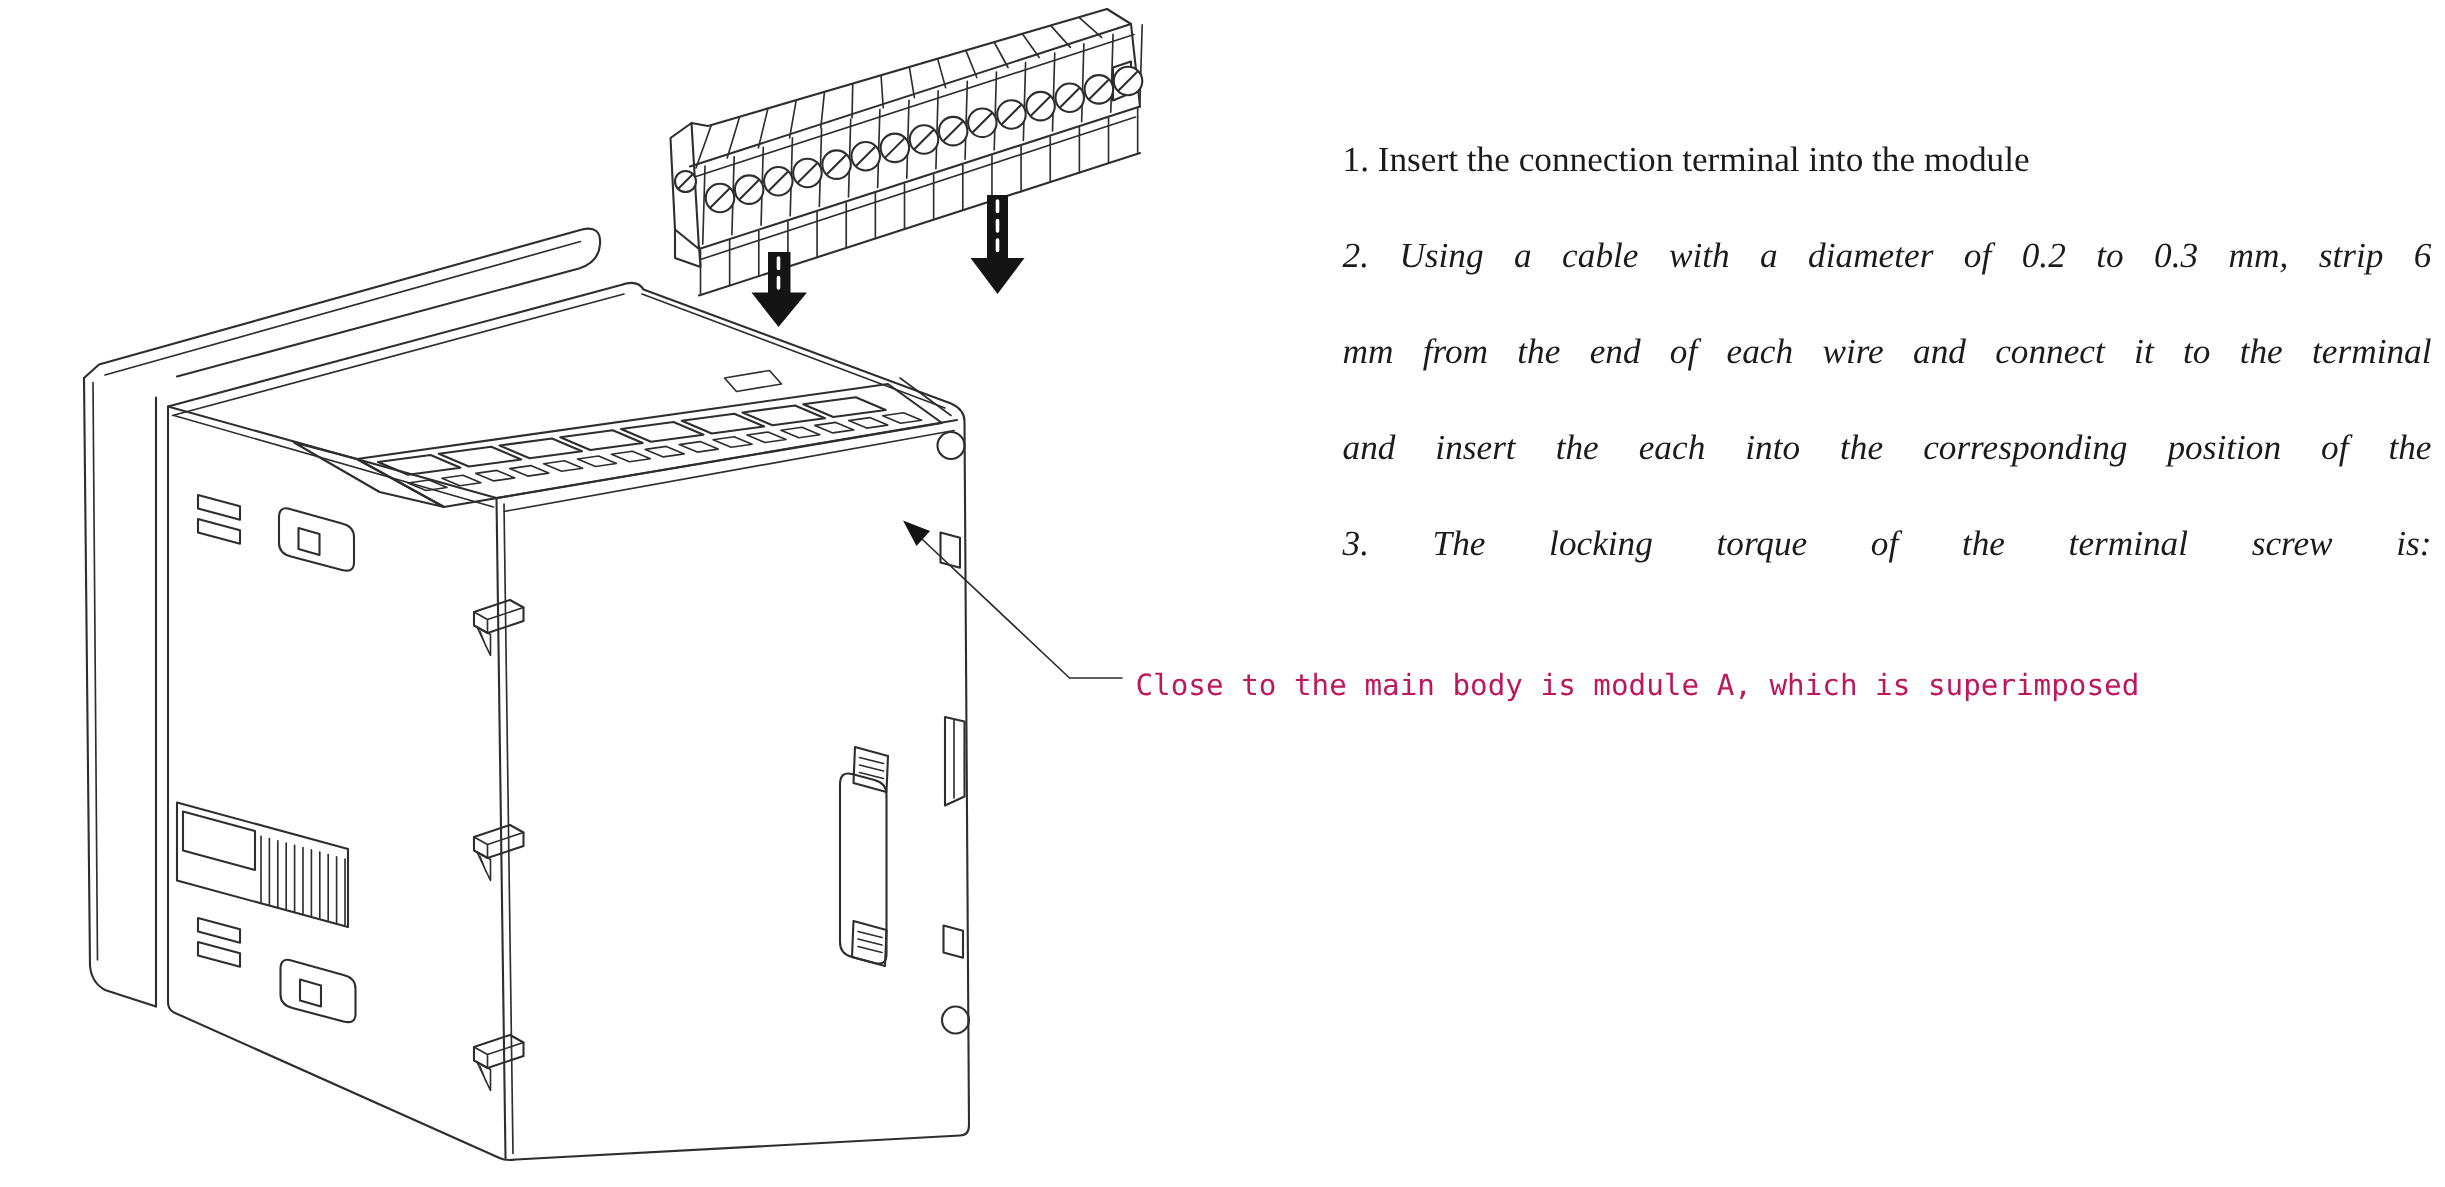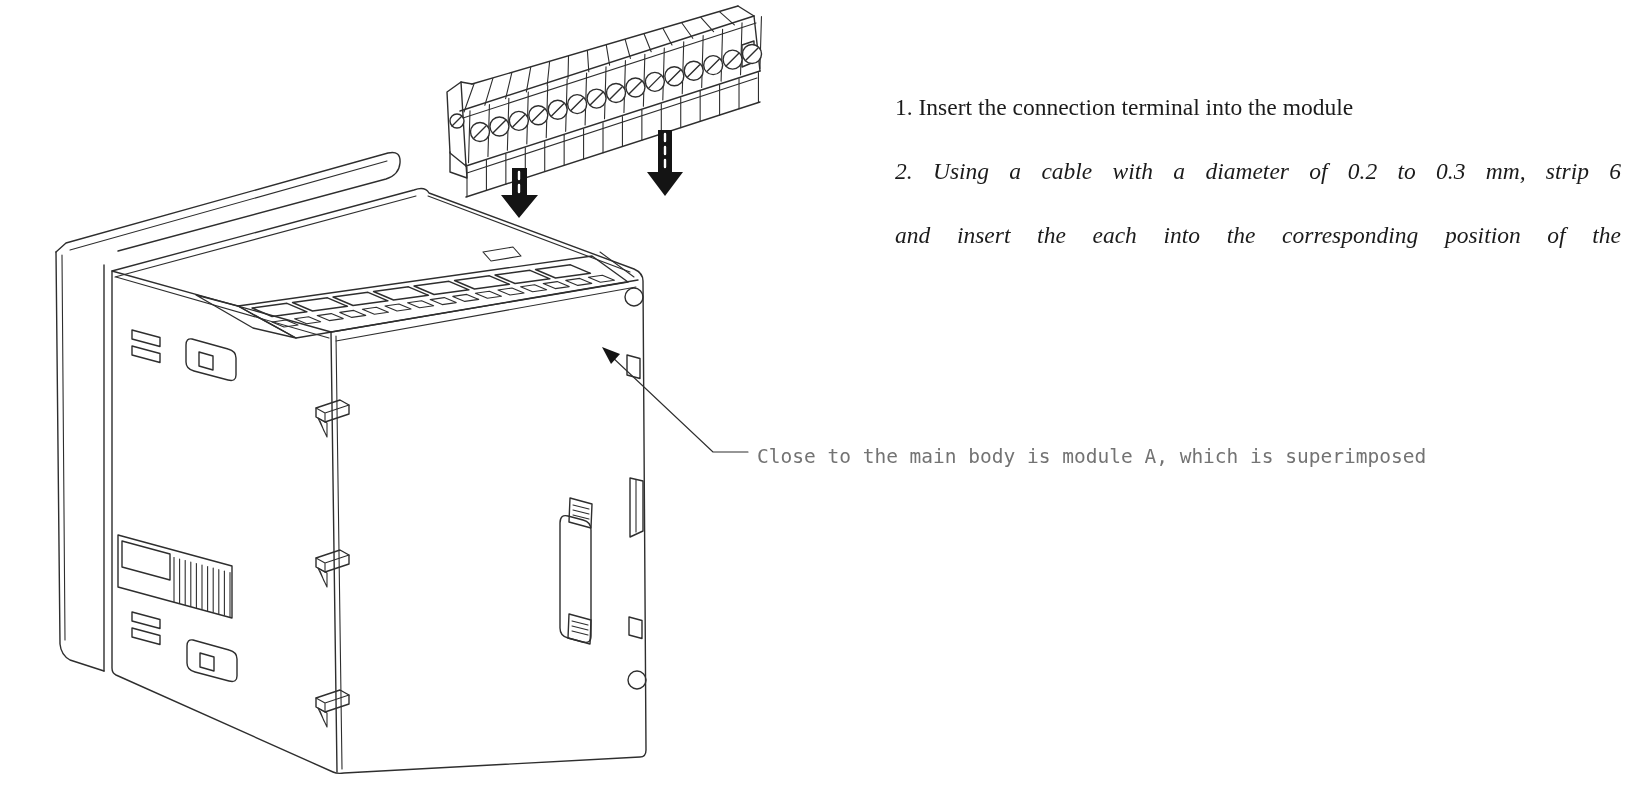--- a/index.html
+++ b/index.html
@@ -16,21 +16,21 @@
   svg .thin  { stroke-width:1.1; }
 
   .instructions { position:absolute; left:895px; top:63px; width:726px;
                   font-size:23.5px; line-height:40px; color:var(--text); }
   .instructions .ln-row { width:100%;margin-top:24px; }
   .instructions .just { text-align:justify; text-align-last:justify; text-justify:inter-word; white-space:normal;font-style:italic; }
   .instructions .plain { text-align:left; white-space:nowrap; }
 
   .callout { position:absolute; left:757px; top:441px;
              font-family:"DejaVu Sans Mono", monospace; font-size:19.5px; line-height:31px;
-             color:#737373; white-space:nowrap; }
+             color:#be185d; white-space:nowrap; }
 </style>
 </head>
 <body>
 
 <div class="page">
 
   <svg id="illustration" class="illust" width="1630" height="791" viewBox="0 0 1630 791">
 
     <g id="g-terminal-block">
 
@@ -262,20 +262,22 @@
 
     <g id="g-leader">
       <path class="thin" d="M 610,355 L 713,452 L 748,452"></path>
       <path class="fill" d="M 602,347 L 620,354 L 611,364 Z"></path>
     </g>
   </svg>
 
   <div class="instructions">
     <div class="ln-row plain">1. Insert the connection terminal into the module</div>
     <div class="ln-row just">2. Using a cable with a diameter of 0.2 to 0.3 mm, strip 6</div>
+    <div class="ln-row just">mm from the end of each wire and connect it to the terminal</div>
     <div class="ln-row just">and insert the each into the corresponding position of the</div>
+    <div class="ln-row just">3. The locking torque of the terminal screw is:</div>
   </div>
 
   <div class="callout">
     <div>Close to the main body is module A, which is superimposed</div>
   </div>
 
 </div>
 
 </body></html>

